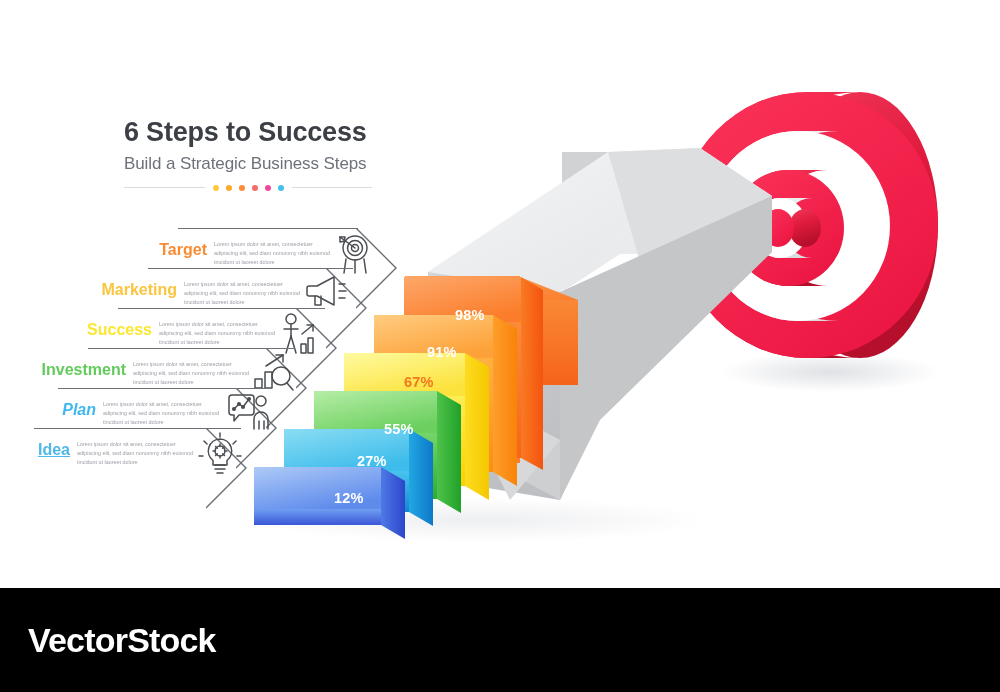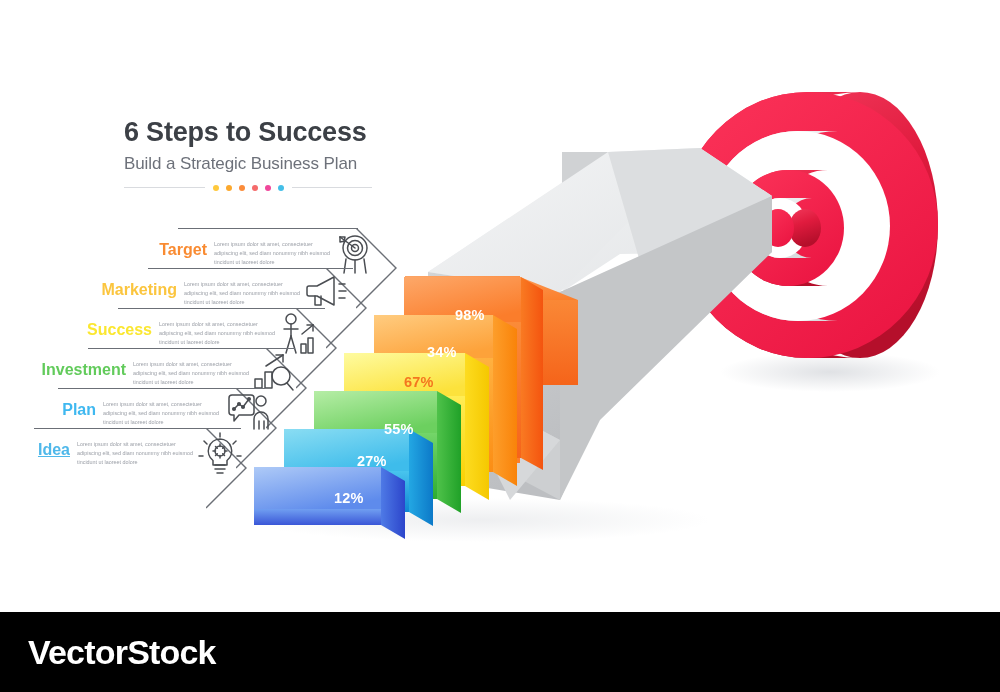--- a/index.html
+++ b/index.html
@@ -108,21 +108,21 @@
     font-size: 14.5px;
     font-weight: bold;
     white-space: nowrap;
     letter-spacing: 0.2px;
   }
 
   
   #footer {
     position: absolute;
     left: 0; bottom: 0;
-    width: 1000px; height: 80px;
+    width: 1000px; height: 104px;
     background: #000000;
     display: flex;
     align-items: center;
     justify-content: space-between;
     padding: 8px 28px;
   }
   #brand {
     color: #ffffff;
     font-size: 34px;
     font-weight: bold;
@@ -138,21 +138,21 @@
 </style>
 </head>
 <body>
 
 <div id="stage">
 
   <div id="artboard">
 
     <div id="title-block">
       <h1 id="main-title">6 Steps to Success</h1>
-      <h2 id="subtitle">Build a Strategic Business Plan</h2>
+      <h2 id="subtitle">Build a Strategic Business Steps</h2>
       <div id="divider-row">
         <div class="divider-line"></div>
         <div id="divider-dots">
             <span class="dot" style="background: rgb(255, 201, 60);"></span>
             <span class="dot" style="background: rgb(252, 169, 46);"></span>
             <span class="dot" style="background: rgb(251, 140, 58);"></span>
             <span class="dot" style="background: rgb(245, 107, 107);"></span>
             <span class="dot" style="background: rgb(240, 71, 155);"></span>
             <span class="dot" style="background: rgb(68, 191, 232);"></span>
           </div>
@@ -432,21 +432,21 @@
 
       <g>
         <polygon points="254,467 381,467 381,509 254,509" fill="url(#t1)"></polygon>
         <polygon points="254,509 381,509 381,525 254,525" fill="url(#f1)"></polygon>
         <polygon points="381,467 405,481 405,539 381,525" fill="url(#s1)"></polygon>
       </g>
     </svg>
 
     <div id="pct-layer">
         <div class="pct" style="left: 455px; top: 307px; color: rgb(255, 255, 255); text-align: center;">98%</div>
-        <div class="pct" style="left: 427px; top: 344px; color: rgb(255, 255, 255);">34%</div>
+        <div class="pct" style="left: 427px; top: 344px; color: rgb(255, 255, 255);">91%</div>
         <div class="pct" style="left: 404px; top: 374px; color: rgb(244, 118, 31);">67%</div>
         <div class="pct" style="left: 384px; top: 421px; color: rgb(255, 255, 255);">55%</div>
         <div class="pct" style="left: 357px; top: 453px; color: rgb(255, 255, 255);">27%</div>
         <div class="pct" style="left: 334px; top: 490px; color: rgb(255, 255, 255);">12%</div>
       </div>
 
     <div id="rows">
         <div class="row" style="left: 0px; top: 228px; width: 430px;">
           <div class="row-line" style="left: 178px; width: 180px;"></div>
           <div class="row-chevron" style="left: 356px;"><svg width="64" height="82" viewBox="0 0 64 82">
@@ -532,21 +532,21 @@
                 <path d="M31 3 l0 7"></path>
         </g>
             </svg>
           </div>
         </div>
         <div class="row" style="left: 0px; top: 388px; width: 430px;">
           <div class="row-line" style="left: 58px; width: 207px;"></div>
           <div class="row-chevron" style="left: 236px;"><svg width="64" height="82" viewBox="0 0 64 82">
               <path d="M0 0 L40 40 L0 80" fill="none" stroke="#6b6f76" stroke-width="1.4"></path>
             </svg></div>
-          <div class="row-label" style="color: rgb(63, 184, 240); left: 0px; width: 96px; text-align: right;">Plan</div>
+          <div class="row-label" style="color: rgb(63, 184, 240); left: 0px; width: 96px; text-align: right; font-style: italic;">Plan</div>
           <div class="row-body" style="left: 103px;">Lorem ipsum dolor sit amet, consectetuer adipiscing elit, sed diam nonummy nibh euismod tincidunt ut laoreet dolore</div>
           <div class="row-icon" style="left: 226px;">
             <svg width="46" height="40" viewBox="0 0 46 40">
         <g fill="none" stroke="#4a4d52" stroke-width="1.5" stroke-linecap="round" stroke-linejoin="round">
           <path d="M3 6 a3 3 0 0 1 3 -3 h19 a3 3 0 0 1 3 3 v14 a3 3 0 0 1 -3 3 h-12 l-5 6 v-6 h-2 a3 3 0 0 1 -3 -3z"></path>
           <path d="M8 17 l5 -5 l4 3 l6 -8"></path>
           <circle cx="8" cy="17" r="1.3" fill="#4a4d52"></circle>
                 <circle cx="13" cy="12" r="1.3" fill="#4a4d52"></circle>
           <circle cx="17" cy="15" r="1.3" fill="#4a4d52"></circle>
                 <circle cx="23" cy="7" r="1.3" fill="#4a4d52"></circle>

